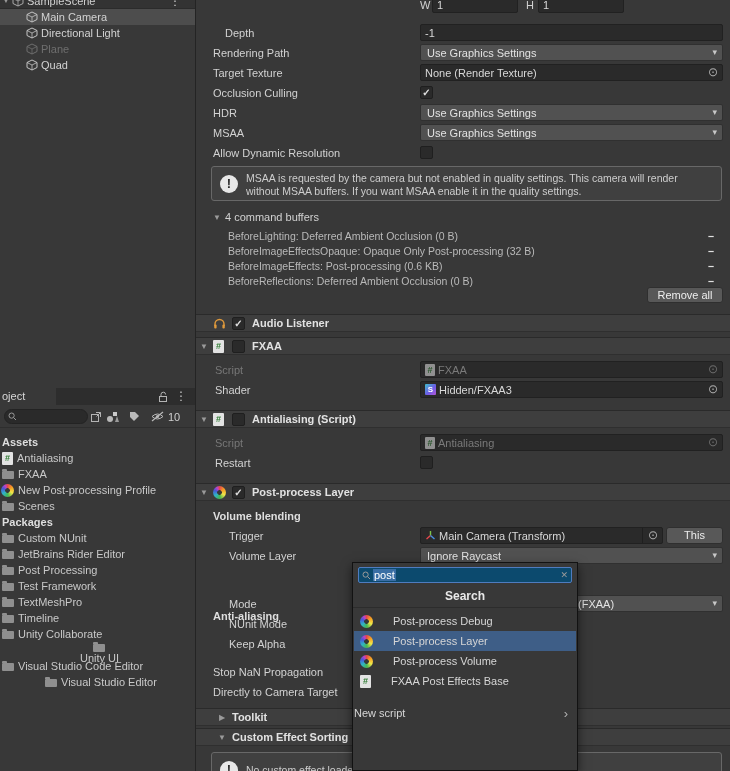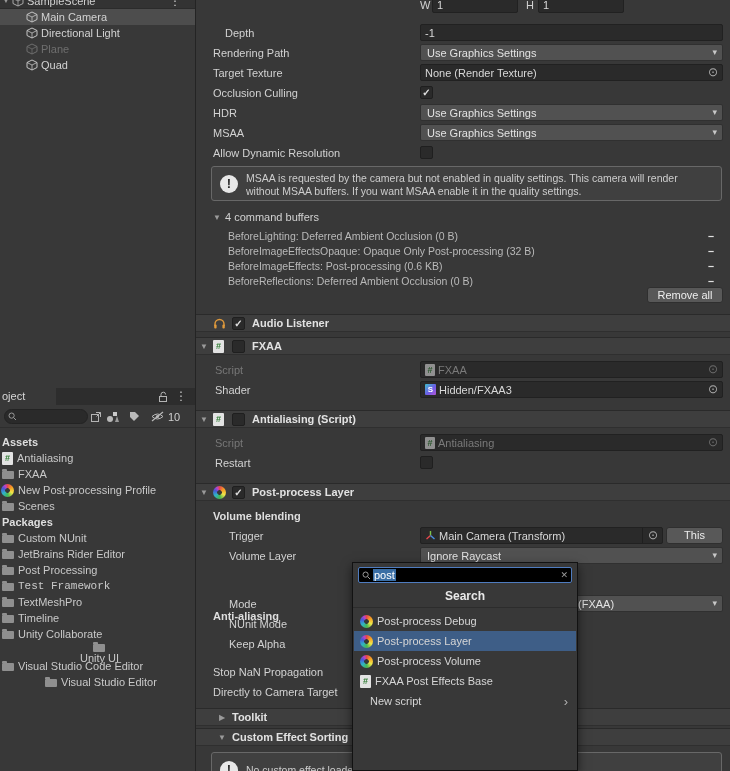--- a/index.html
+++ b/index.html
@@ -59,28 +59,28 @@
   .ic-folder{ width:12px; height:8px; background:#8f8f8f; border-radius:1px; position:relative; margin-top:2px;}
   .ic-folder::before{ content:""; position:absolute; left:0; top:-2px; width:5px; height:2px; background:#8f8f8f; border-radius:1px 1px 0 0;}
   .ic-script{ width:11px; height:13px; background:#e3e3e3; border-radius:1px; color:#2e7d32; font-weight:bold; font-size:9px; line-height:13px; text-align:center; display:inline-block;}
   .ic-shader{ width:11px; height:11px; background:linear-gradient(135deg,#3fc1c9,#6c5ce7 55%,#b357d6); border-radius:1px; color:#fff; font-weight:bold; font-size:8px; line-height:11px; text-align:center; display:inline-block;}
   .ic-pp{ width:13px; height:13px; border-radius:50%; display:inline-block;
     background:
       radial-gradient(circle at 50% 50%, #383838 0 2.2px, rgba(0,0,0,0) 2.3px),
       conic-gradient(#e5484d, #f59f22 55deg, #f3e64a 115deg, #46b94e 175deg, #2fb3c7 235deg, #4a57d8 295deg, #bb43c9 335deg, #e5484d 360deg);
   }
   .popup{ position:absolute; left:352px; top:562px; width:226px; height:209px; background:#383838; border:1px solid #121212; box-shadow:0 4px 10px rgba(0,0,0,.55); z-index:10;}
-  .pop-search{ position:absolute; left:5px; top:4px; width:214px; height:16px; background:#000000; border:1px solid #4f7cbf; border-radius:2px; display:flex; align-items:center; padding:0 3px;}
+  .pop-search{ position:absolute; left:5px; top:4px; width:214px; height:16px; background:#0c4a6e; border:1px solid #4f7cbf; border-radius:2px; display:flex; align-items:center; padding:0 3px;}
   .pop-search .val{ background:#3a6ea5; color:#fff; padding:0 1px; margin-left:2px;}
   .pop-search .clear{ margin-left:auto; color:#9a9a9a; font-size:9px;}
   .pop-title{ position:absolute; left:0; top:26px; width:100%; text-align:center; font-weight:bold; font-size:12px; color:#e8e8e8;}
   .pop-sep{ position:absolute; left:0; top:44px; width:100%; height:1px; background:#2c2c2c;}
   .pop-item{ position:absolute; left:1px; width:222px; height:20px; display:flex; align-items:center; padding-left:6px; color:#d6d6d6;}
   .pop-item.sel{ background:#3e5e87; }
-  .pop-item .lab{ margin-left:4px; white-space:nowrap;}
+  .pop-item .lab{ margin-left:20px; white-space:nowrap;}
   .pop-item .chev{ margin-left:auto; margin-right:8px; color:#b0b0b0; font-size:13px;}
   svg{ display:block; }
 </style>
 </head>
 <body>
 
 <div id="screen">
 
   <div class="left">
 
@@ -206,21 +206,21 @@
         <span class="lab">Custom NUnit</span>
       </div>
     <div class="prow" style="top:546px;">
         <span class="ic ic-folder" style="margin-left:2px;"></span>
         <span class="lab">JetBrains Rider Editor</span>
       </div>
     <div class="prow" style="top:562px;">
         <span class="ic ic-folder" style="margin-left:2px;"></span>
         <span class="lab">Post Processing</span>
       </div>
-    <div class="prow" style="top:578px;font-family:Liberation Mono, monospace;">
+    <div class="prow" style="top:578px;">
         <span class="ic ic-folder" style="margin-left:2px;"></span>
         <span class="lab">Test Framework</span>
       </div>
     <div class="prow" style="top:594px;">
         <span class="ic ic-folder" style="margin-left:2px;"></span>
         <span class="lab">TextMeshPro</span>
       </div>
     <div class="prow" style="top:610px;">
         <span class="ic ic-folder" style="margin-left:2px;"></span>
         <span class="lab">Timeline</span>
@@ -451,19 +451,19 @@
       <span class="lab">Post-process Layer</span>
     </div>
     <div class="pop-item" style="top:88px;">
       <span class="ic ic-pp"></span>
       <span class="lab">Post-process Volume</span>
     </div>
     <div class="pop-item" style="top:108px;">
       <span class="ic ic-script">#</span>
       <span class="lab">FXAA Post Effects Base</span>
     </div>
-    <div class="pop-item" style="top:128px; padding-left:16px;text-align:center;">
+    <div class="pop-item" style="top:140px; padding-left:0;text-align:center;">
       <span class="lab" style="margin-left:0;">New script</span>
       <span class="chev">›</span>
     </div>
   </div>
 
 </div>
 
 </body></html>

